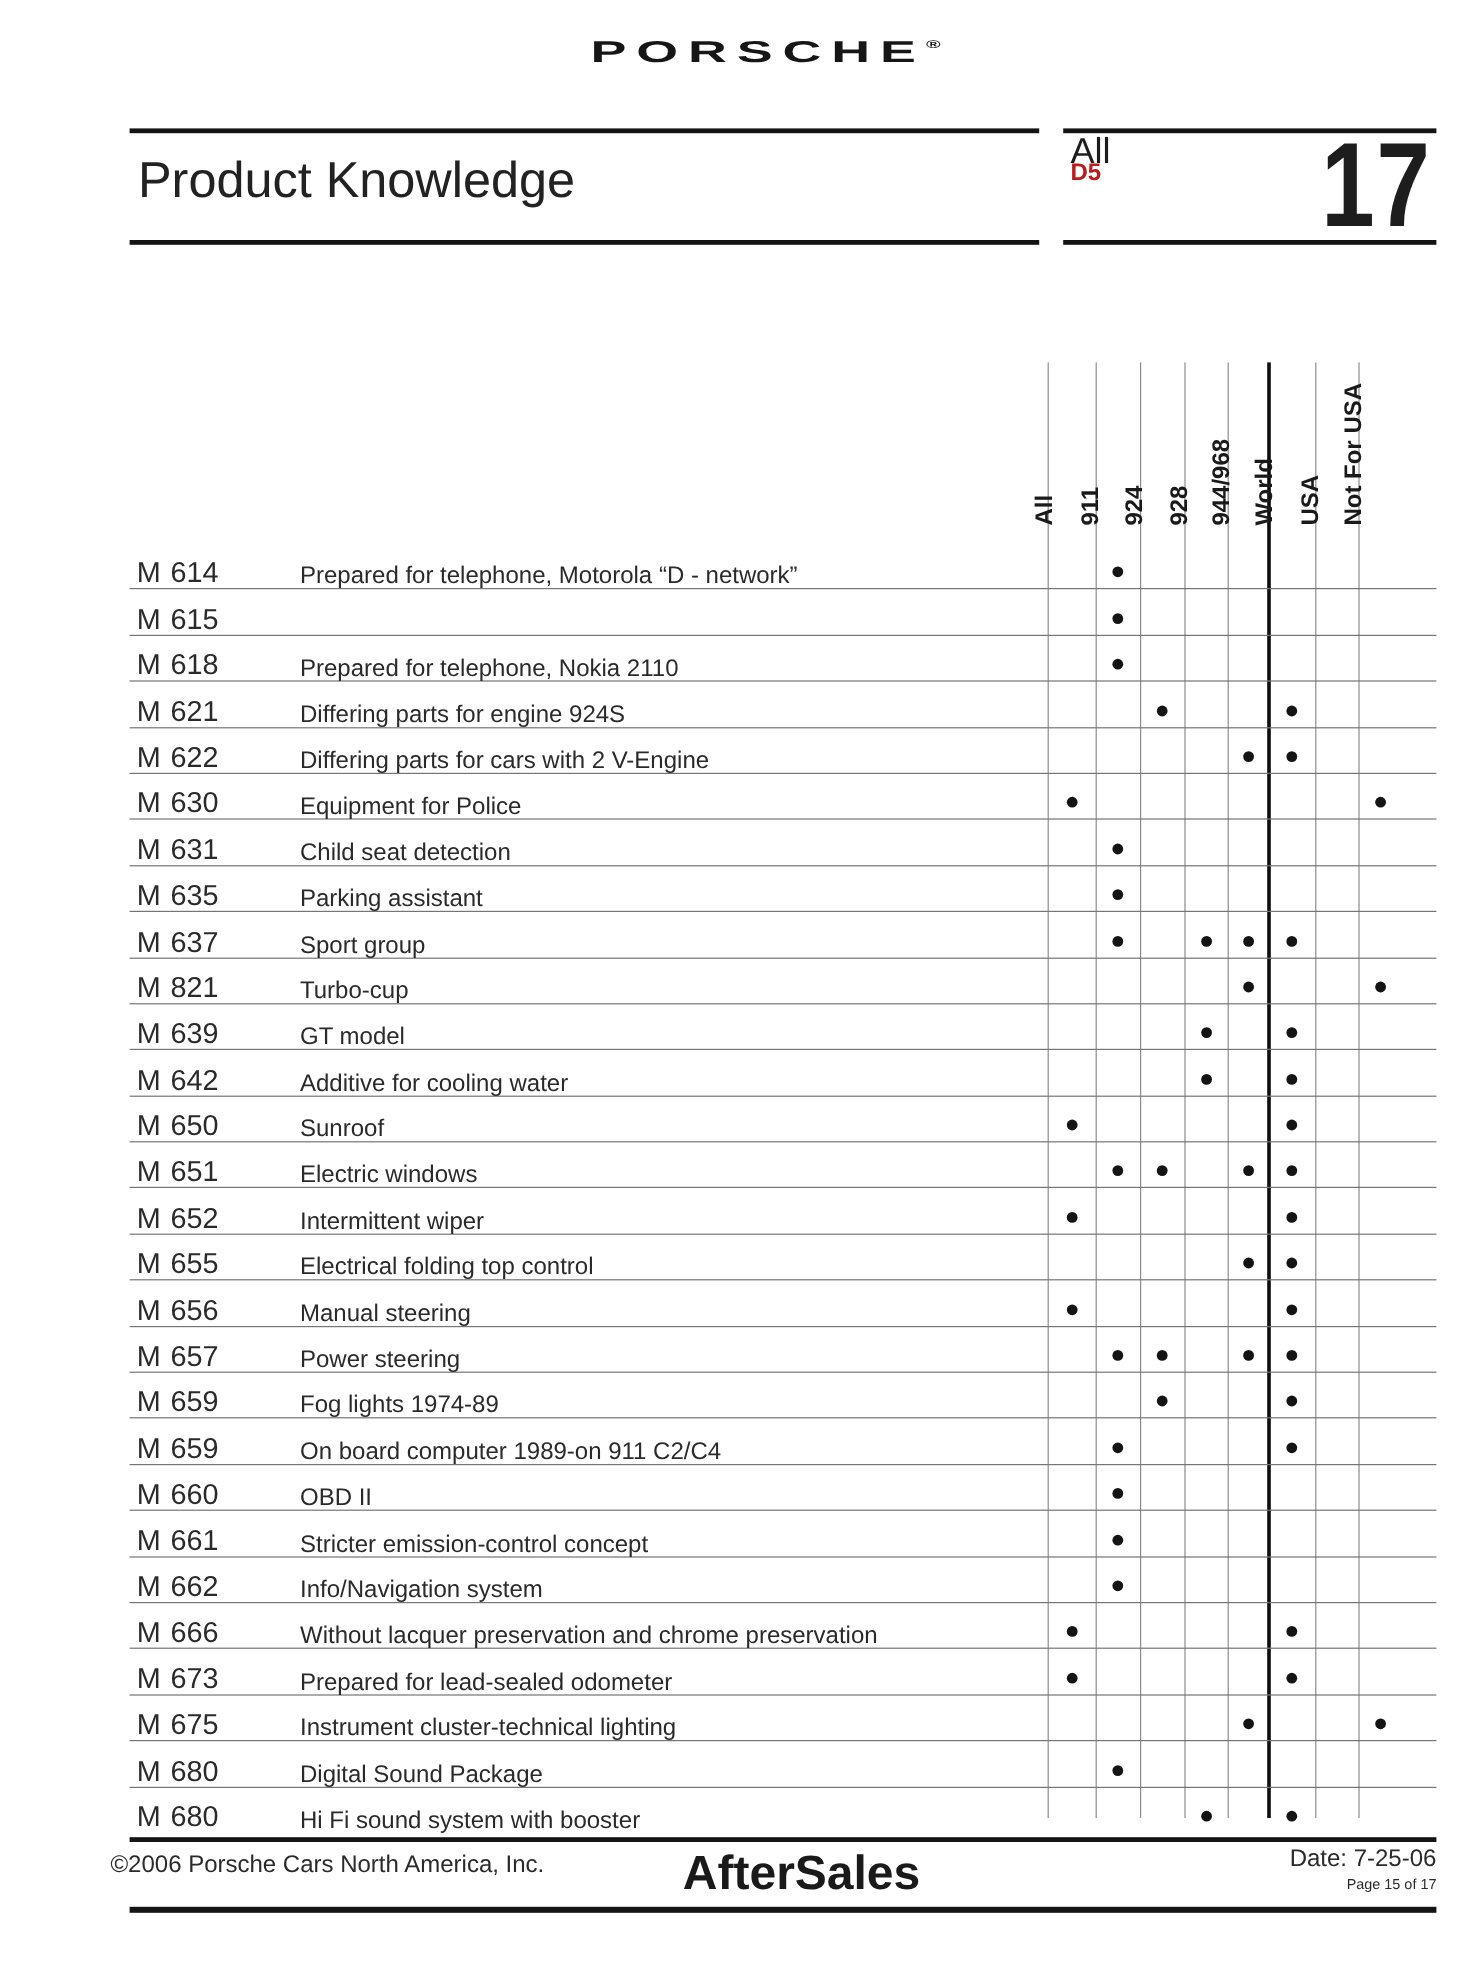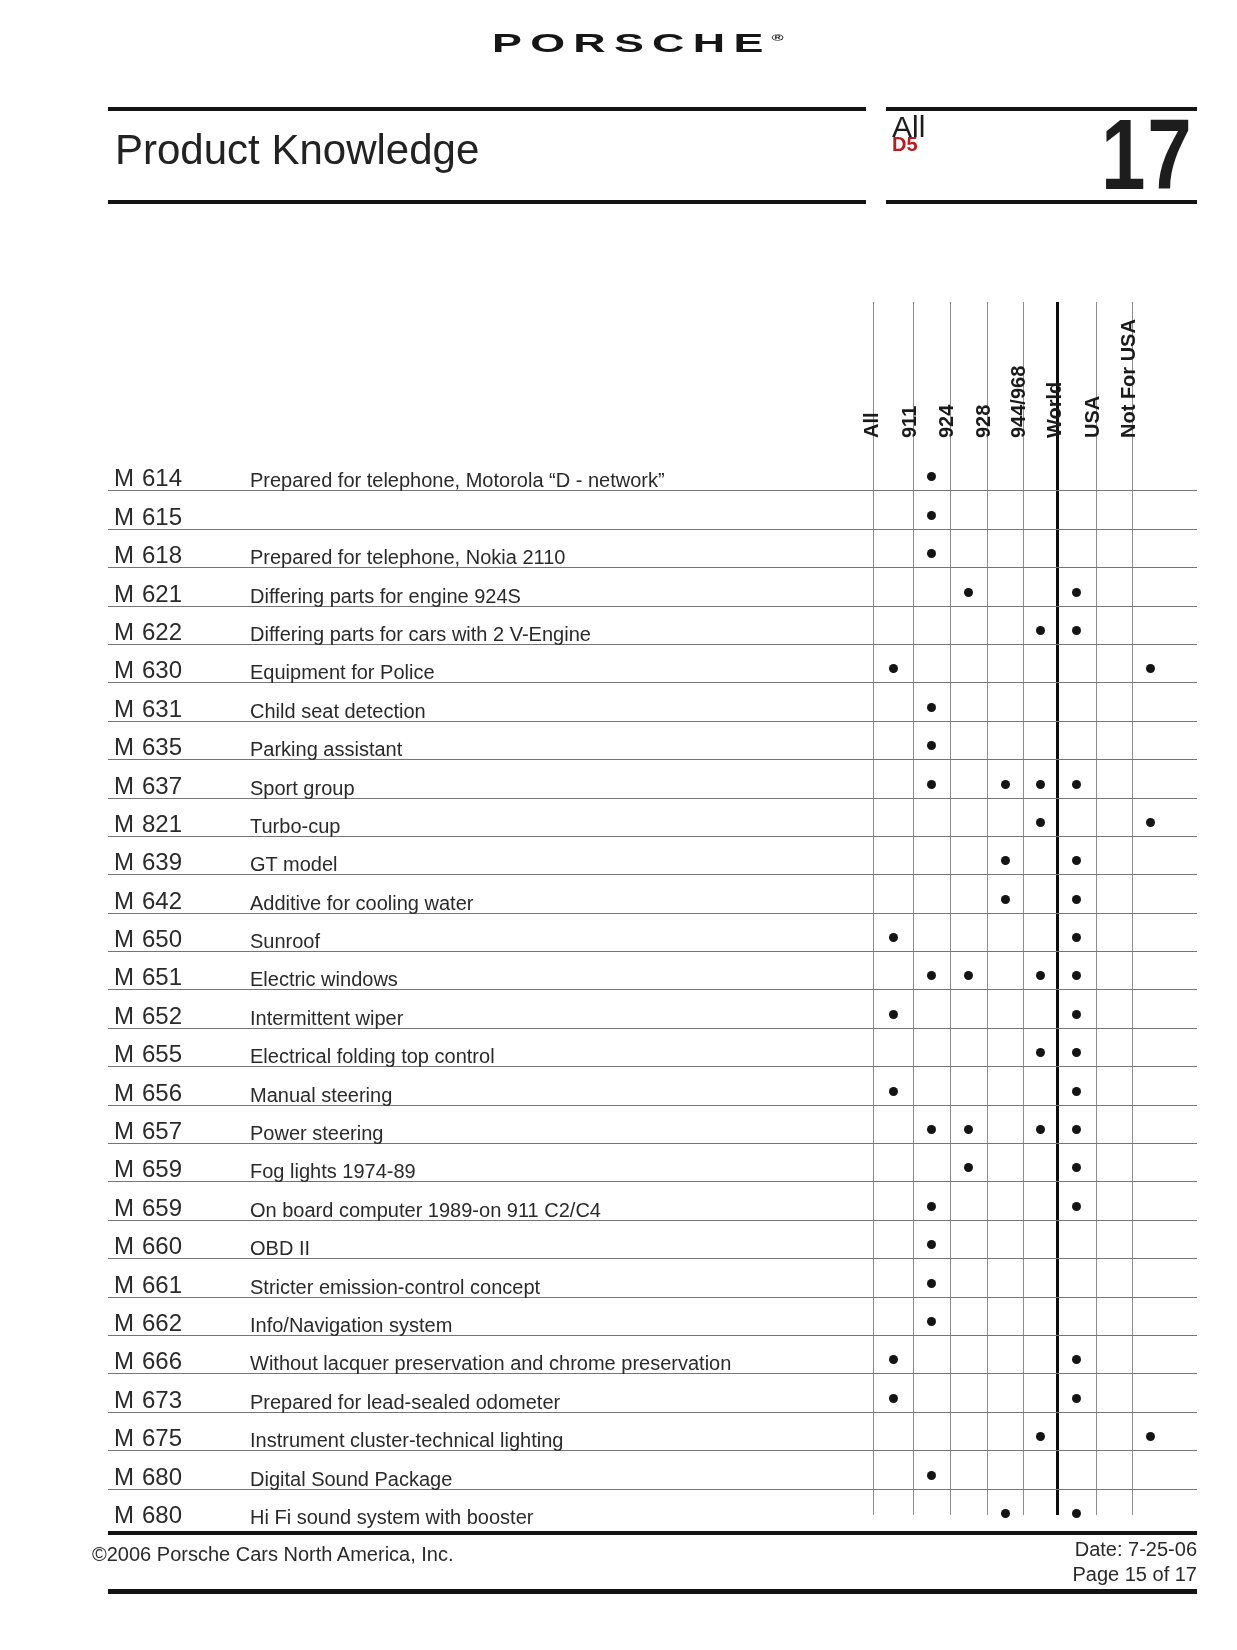--- a/index.html
+++ b/index.html
@@ -43,21 +43,21 @@
   .row:last-child{border-bottom:none;}
   .row .code-m{position:absolute;left:6px;bottom:0;font-size:24px;line-height:1;color:#2a2a2a;}
   .row .code-n{position:absolute;left:34px;bottom:0;font-size:24px;line-height:1;color:#2a2a2a;}
   .row .desc{position:absolute;left:142px;bottom:0;font-size:20px;line-height:1;color:#2a2a2a;white-space:nowrap;}
   .dot{position:absolute;bottom:9px;width:9px;height:9px;border-radius:50%;background:#141414;}
 
   
   .foot-copy{position:absolute;left:92px;top:1543px;font-size:20px;color:#2a2a2a;}
   .foot-center{position:absolute;left:569px;top:1539px;font-size:40px;font-weight:700;color:#1a1a1a;}
   .foot-date{position:absolute;right:40px;top:1538px;font-size:20px;color:#2a2a2a;text-align:right;}
-  .foot-page{position:absolute;right:40px;top:1563px;font-size:20px;color:#2a2a2a;}
+  .foot-page{position:absolute;right:40px;top:1563px;font-size:12px;color:#2a2a2a;}
 </style>
 </head>
 <body>
 
 <div class="page">
 
   <div class="wordmark"><span>PORSCHE</span><sup>®</sup></div>
 
   <div class="rule" style="left:108px;top:107px;width:758px;height:4px;"></div>
   <div class="rule" style="left:108px;top:200px;width:758px;height:4px;"></div>
@@ -278,17 +278,18 @@
         <span class="code-m">M</span>
         <span class="code-n">680</span>
         <span class="desc">Hi Fi sound system with booster</span>
         <span class="dot" style="left: 892.5px;"></span>
         <span class="dot" style="left: 963.5px;"></span>
       </div>
     </div>
 
   <div class="rule" style="left:108px;top:1531px;width:1089px;height:4px;"></div>
   <div class="foot-copy">©2006 Porsche Cars North America, Inc.</div>
+  <div class="foot-center">AfterSales</div>
   <div class="foot-date">Date: 7-25-06</div>
   <div class="foot-page">Page 15 of 17</div>
   <div class="rule" style="left:108px;top:1589px;width:1089px;height:5px;"></div>
 
 </div>
 
 </body></html>

